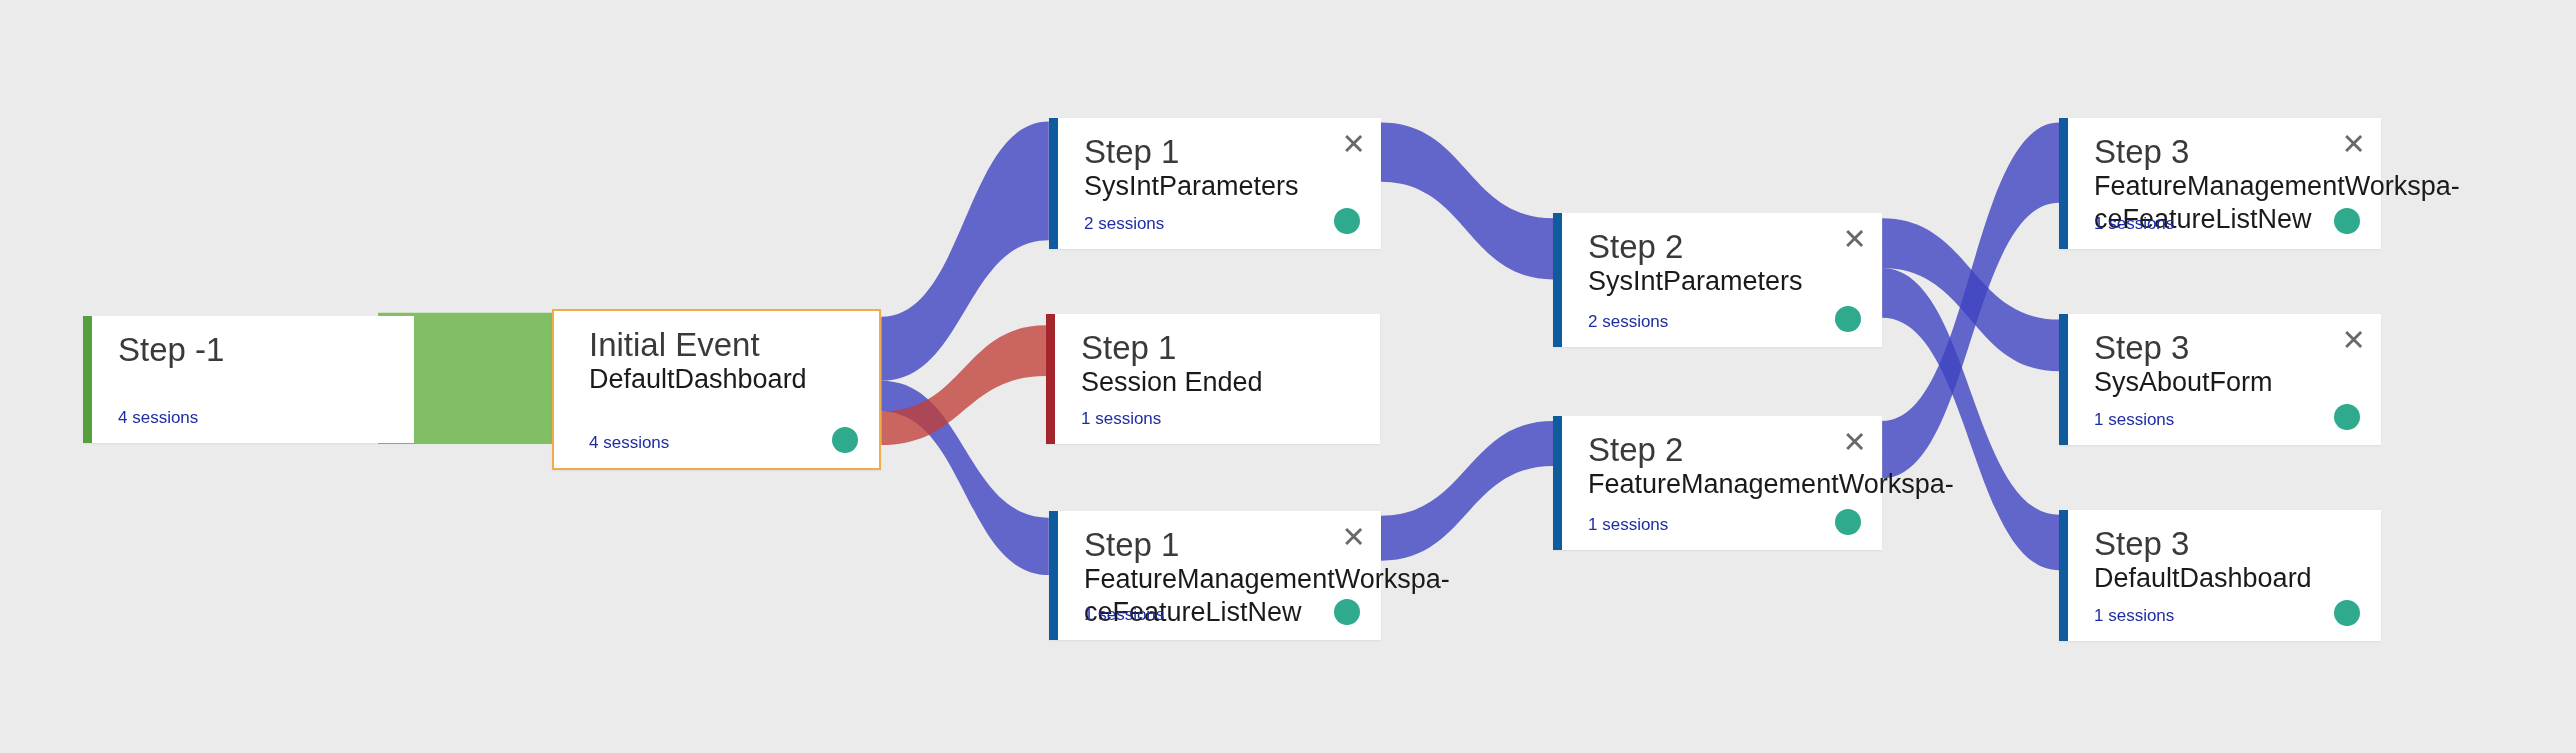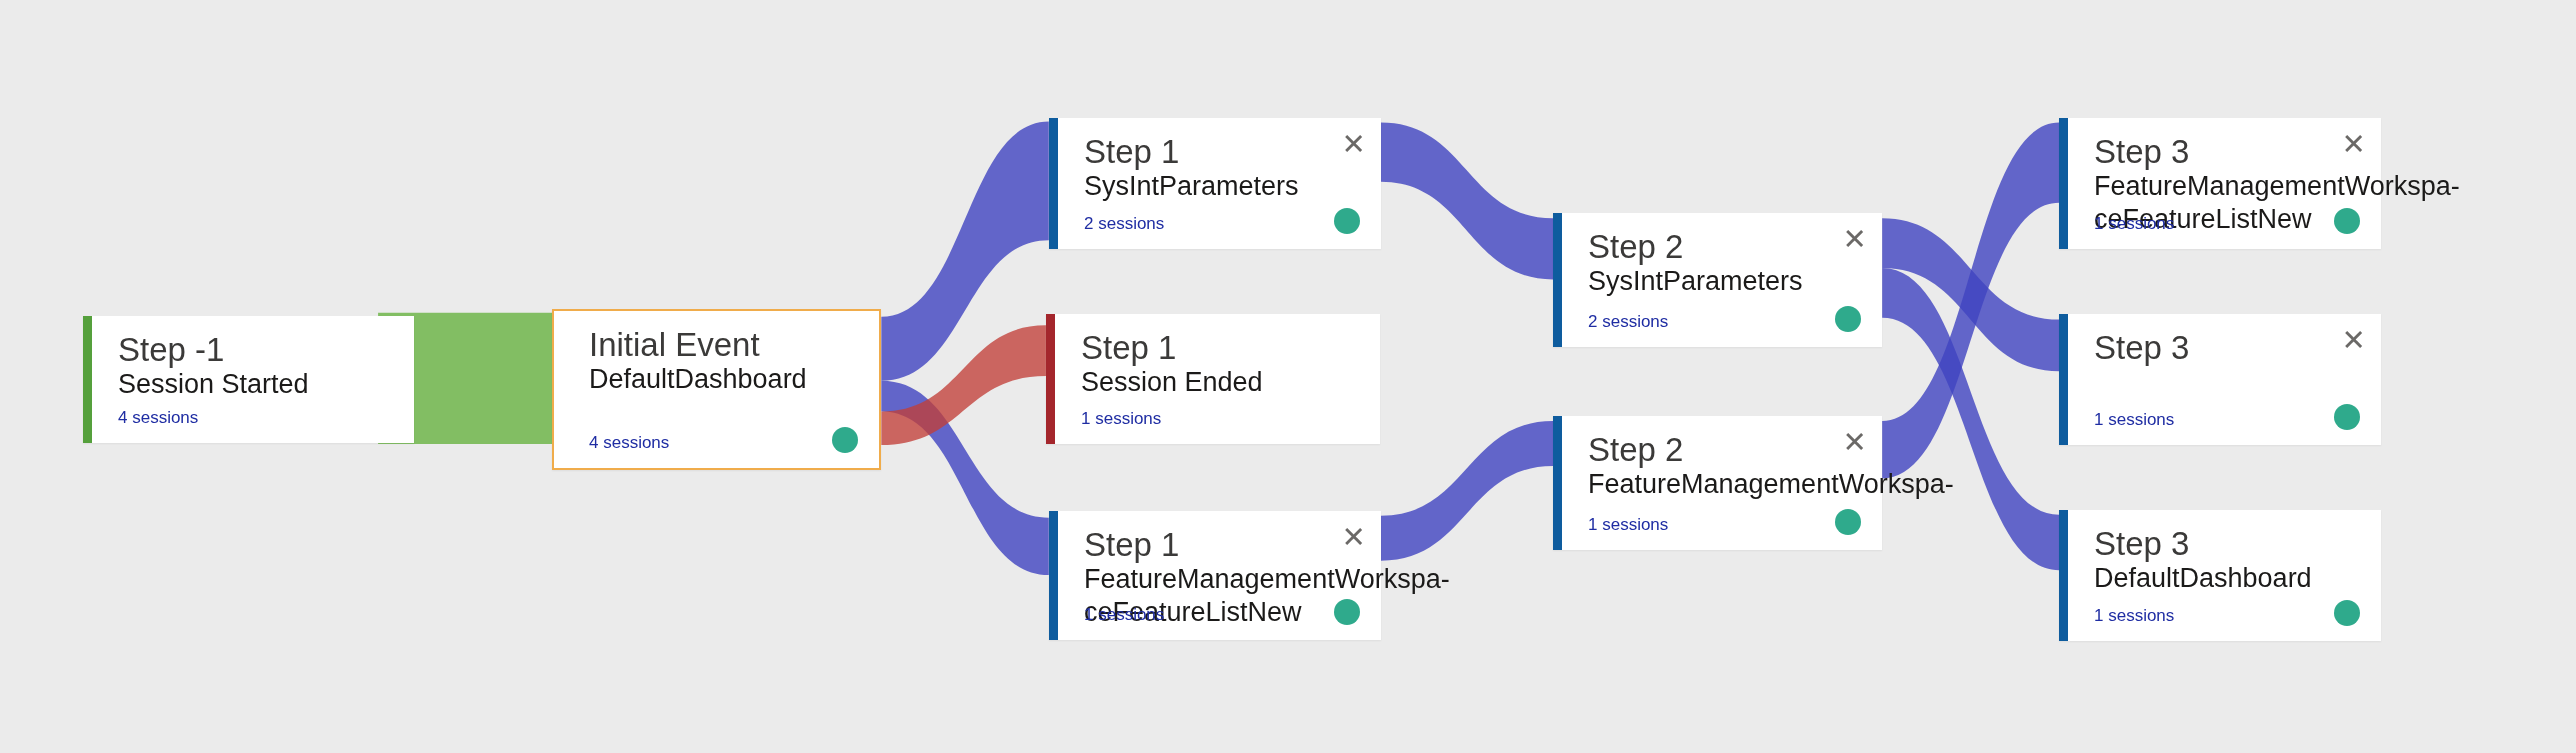--- a/index.html
+++ b/index.html
@@ -55,23 +55,20 @@
       <path d="M 1443 128 C 1533 128 1533 228 1623 228 L 1623 292 C 1533 292 1533 190 1443 190 Z" fill="#4043c0" fill-opacity="0.8"></path>
       <path d="M 1443 539 C 1533 539 1533 440 1623 440 L 1623 487 C 1533 487 1533 586 1443 586 Z" fill="#4043c0" fill-opacity="0.8"></path>
       <path d="M 1967 228 C 2059.5 228 2059.5 334 2152 334 L 2152 388 C 2059.5 388 2059.5 280 1967 280 Z" fill="#4043c0" fill-opacity="0.8"></path>
       <path d="M 1967 280 C 2059.5 280 2059.5 538 2152 538 L 2152 596 C 2059.5 596 2059.5 332 1967 332 Z" fill="#4043c0" fill-opacity="0.8"></path>
       <path d="M 1967 440 C 2059.5 440 2059.5 128 2152 128 L 2152 212 C 2059.5 212 2059.5 500 1967 500 Z" fill="#4043c0" fill-opacity="0.8"></path>
       <path d="M 921 430 C 1007 430 1007 340 1093 340 L 1093 393 C 1007 393 1007 465 921 465 Z" fill="#c13f38" fill-opacity="0.78"></path>
     </svg>
     <div class="card" style="left: 47px; top: 316px; width: 331px; height: 127px; margin-left: 36px;">
       <span class="accent" style="background: rgb(85, 160, 60);"></span>
       <div class="step-label">Step -1</div>
-      <div class="event-name">
-        <span style="display: block;">Session Started</span>
-      </div>
       <div class="sessions-link">4 sessions</div>
     </div>
     <div class="card" style="left: 552px; top: 309px; width: 329px; height: 161px; border: 2.9px solid rgb(240, 172, 75);">
       <div class="step-label">Initial Event</div>
       <div class="event-name">
         <span style="display: block;">DefaultDashboard</span>
       </div>
       <div class="sessions-link">4 sessions</div>
       <span class="users-dot" style="background: rgb(47, 170, 140);"></span>
     </div>
@@ -131,20 +128,23 @@
         <span style="display: block;">FeatureManagementWorkspa-</span>
         <span style="display: block;">ceFeatureListNew</span>
       </div>
       <div class="sessions-link">1 sessions</div>
       <span class="close-btn">✕</span>
       <span class="users-dot" style="background: rgb(47, 170, 140);"></span>
     </div>
     <div class="card" style="left: 2059px; top: 314px; width: 322px; height: 131px;">
       <span class="accent" style="background: rgb(14, 92, 158);"></span>
       <div class="step-label">Step 3</div>
+      <div class="event-name">
+        <span style="display: block;">SysAboutForm</span>
+      </div>
       <div class="sessions-link">1 sessions</div>
       <span class="close-btn">✕</span>
       <span class="users-dot" style="background: rgb(47, 170, 140);"></span>
     </div>
     <div class="card" style="left: 2059px; top: 510px; width: 322px; height: 131px;">
       <span class="accent" style="background: rgb(14, 92, 158);"></span>
       <div class="step-label">Step 3</div>
       <div class="event-name">
         <span style="display: block;">DefaultDashboard</span>
       </div>

